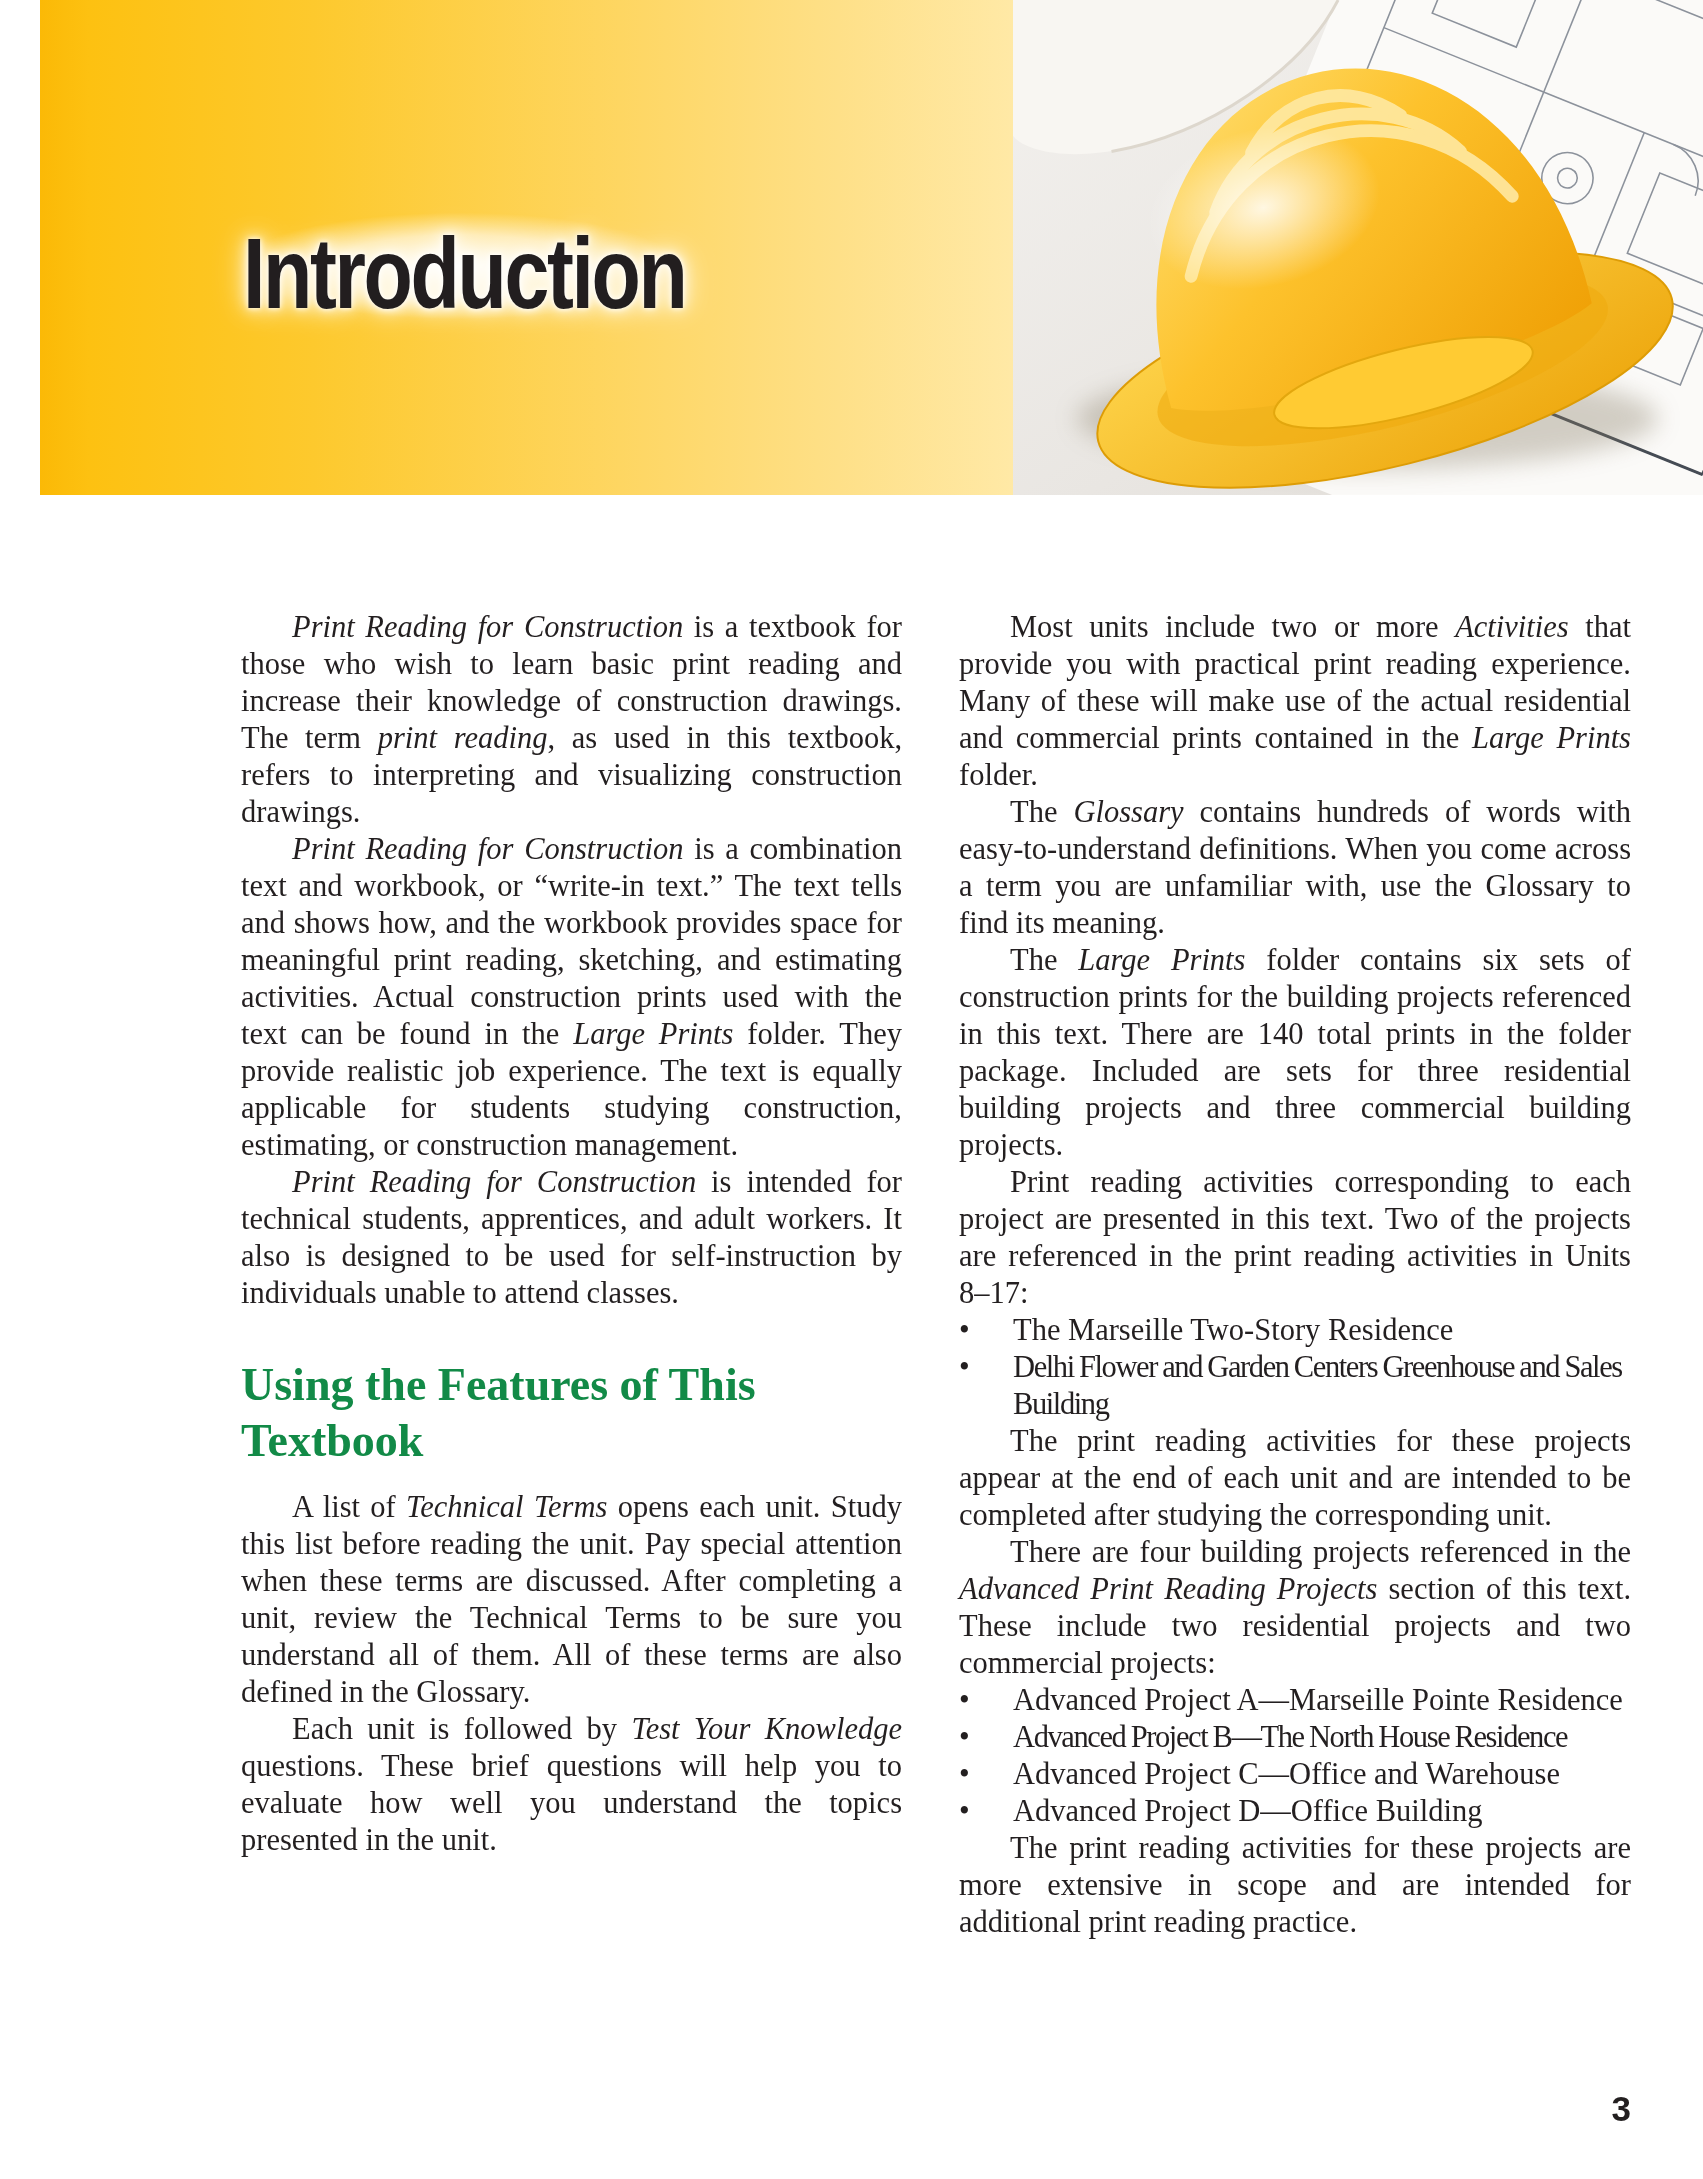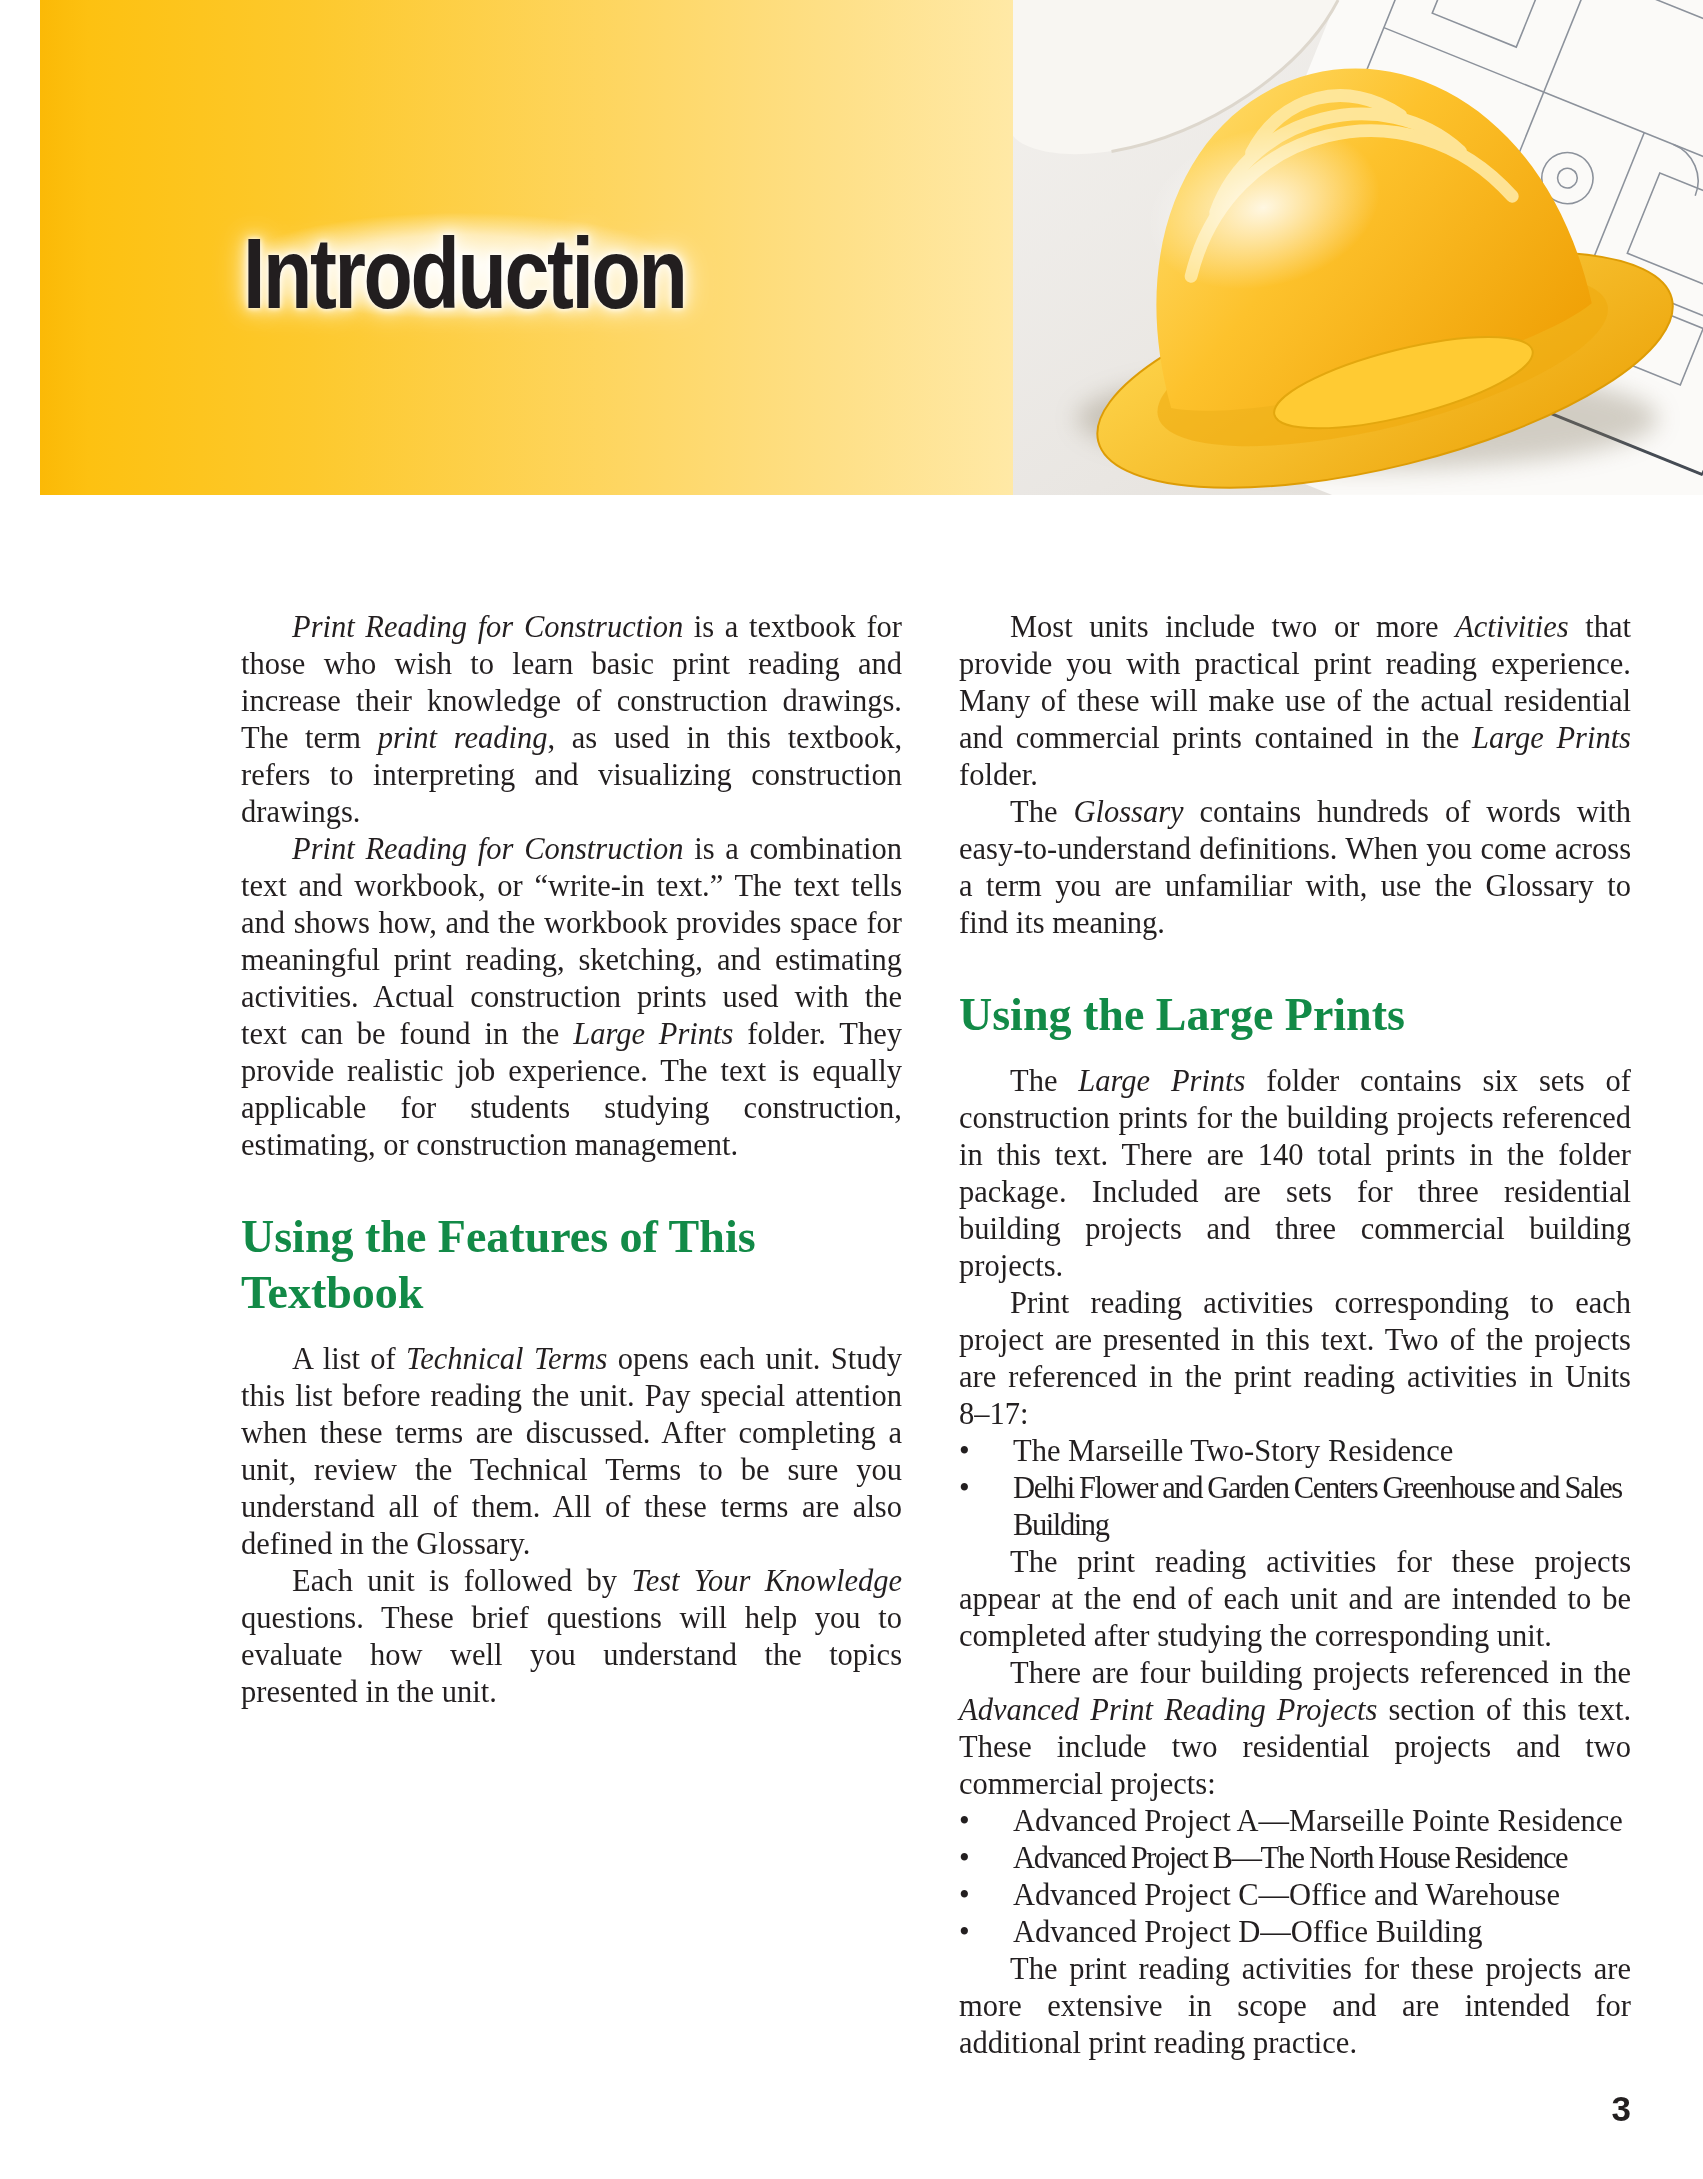--- a/index.html
+++ b/index.html
@@ -158,28 +158,28 @@
         </g>
         <ellipse cx="-80" cy="-55" rx="120" ry="80" fill="url(#shineG)"></ellipse>
         <ellipse cx="15" cy="152" rx="135" ry="34" fill="#ffcb33" stroke="#e3a70e" stroke-width="2"></ellipse>
       </g>
     </svg>
   </div>
 
   <div class="col col-left" id="col-left">
       <p class="para"><span class="it">Print Reading for Construction</span><span> is a textbook for those who wish to learn basic print reading and increase their knowledge of construction drawings. The term </span><span class="it">print reading</span><span>, as used in this textbook, refers to interpreting and visualizing construction drawings.</span></p>
       <p class="para"><span class="it">Print Reading for Construction</span><span> is a combination text and workbook, or “write-in text.” The text tells and shows how, and the workbook provides space for meaningful print reading, sketching, and estimating activities. Actual construction prints used with the text can be found in the </span><span class="it">Large Prints</span><span> folder. They provide realistic job experience. The text is equally applicable for students studying construction, estimating, or construction management.</span></p>
+      <p class="para"><span class="it">Print Reading for Construction</span><span> is intended for technical students, apprentices, and adult workers. It also is designed to be used for self-instruction by individuals unable to attend classes.</span></p>
       <h2 class="heading">Using the Features of This Textbook</h2>
       <p class="para"><span>A list of </span><span class="it">Technical Terms</span><span> opens each unit. Study this list before reading the unit. Pay special attention when these terms are discussed. After completing a unit, review the Technical Terms to be sure you understand all of them. All of these terms are also defined in the Glossary.</span></p>
       <p class="para"><span>Each unit is followed by </span><span class="it">Test Your Knowledge</span><span> questions. These brief questions will help you to evaluate how well you understand the topics presented in the unit.</span></p>
     </div>
   <div class="col col-right" id="col-right">
       <p class="para"><span>Most units include two or more </span><span class="it">Activities</span><span> that provide you with practical print reading experience. Many of these will make use of the actual residential and commercial prints contained in the </span><span class="it">Large Prints</span><span> folder.</span></p>
       <p class="para"><span>The </span><span class="it">Glossary</span><span> contains hundreds of words with easy-to-understand definitions. When you come across a term you are unfamiliar with, use the Glossary to find its meaning.</span></p>
-      <h2 class="heading">Using the Large Prints</h2>
       <p class="para"><span>The </span><span class="it">Large Prints</span><span> folder contains six sets of construction prints for the building projects referenced in this text. There are 140 total prints in the folder package. Included are sets for three residential building projects and three commercial building projects.</span></p>
       <p class="para"><span>Print reading activities corresponding to each project are presented in this text. Two of the projects are referenced in the print reading activities in Units 8–17:</span></p>
       <ul class="bullets">
         <li>
           <span class="marker">•</span>
           <span class="btext"><span>The Marseille Two-Story Residence</span></span>
         </li>
         <li>
           <span class="marker">•</span>
           <span class="btext cond"><span>Delhi Flower and Garden Centers Greenhouse and Sales Building</span></span>

